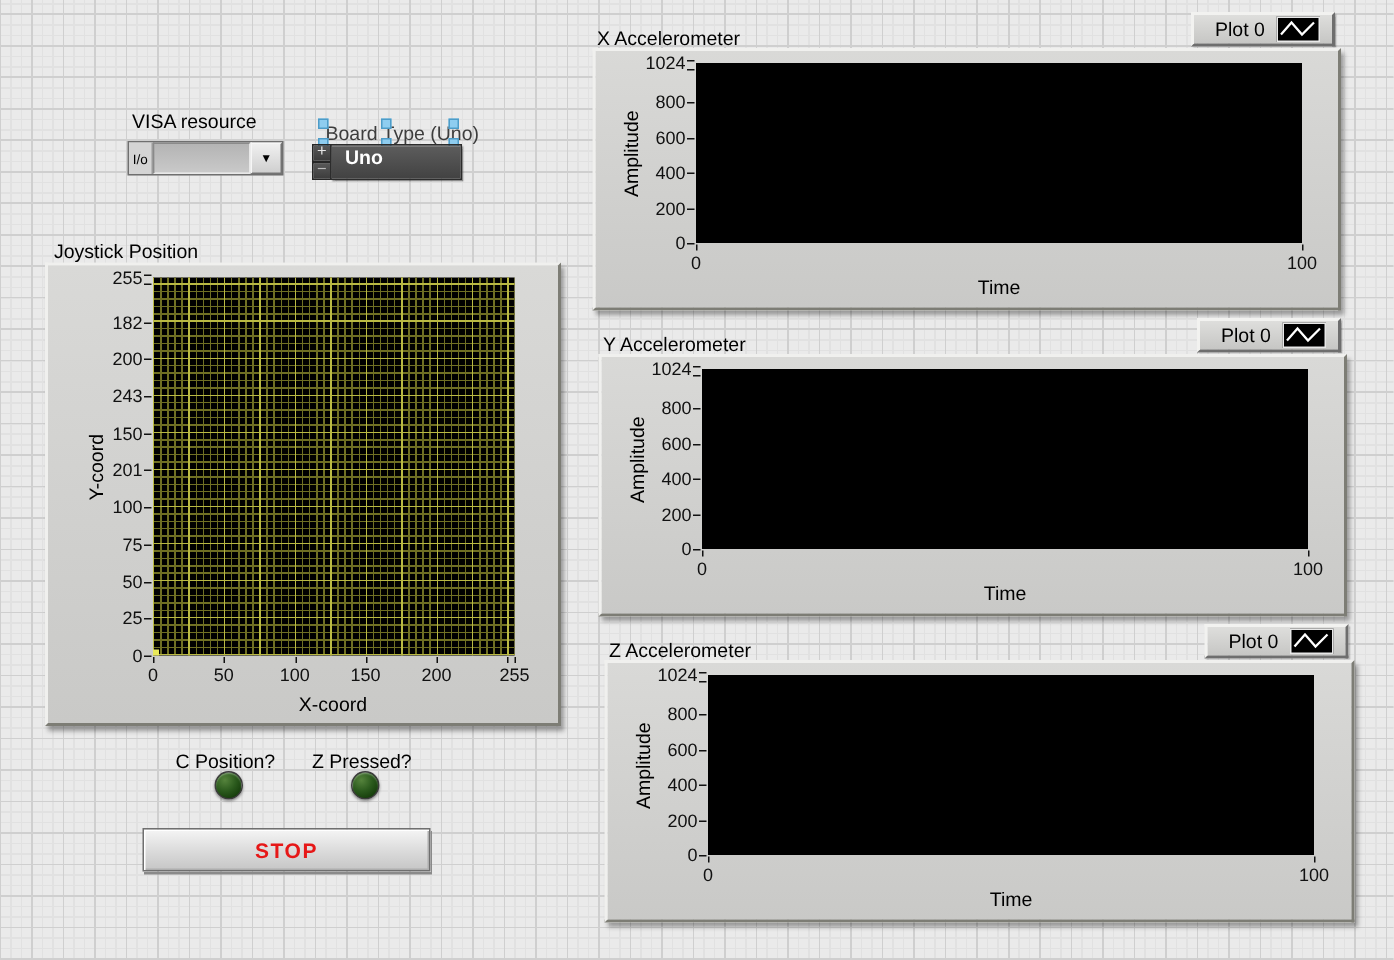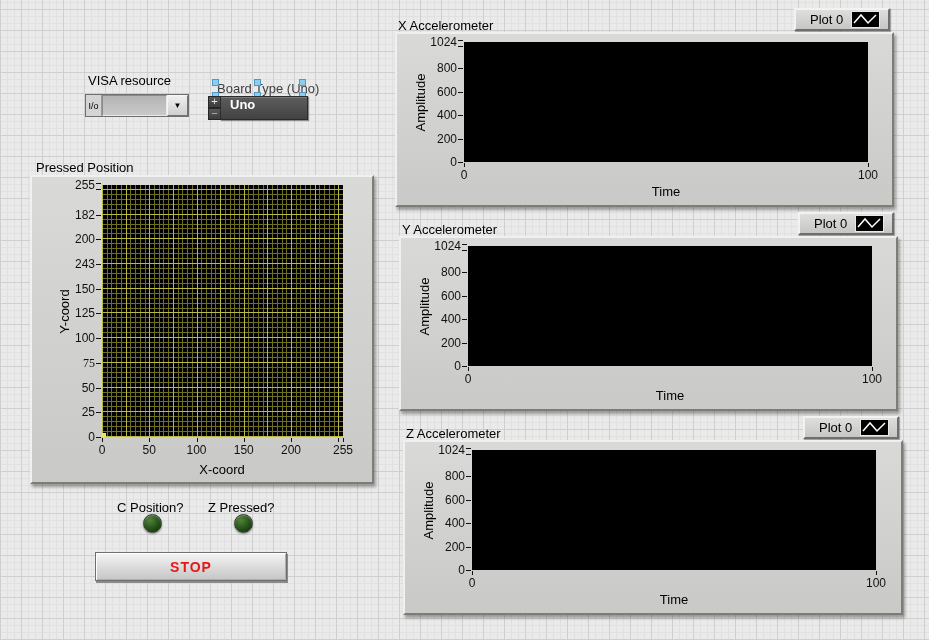--- a/index.html
+++ b/index.html
@@ -108,44 +108,44 @@
 <div class="handle" style="left:212px;top:92px;"></div>
 <div class="handle" style="left:254px;top:92px;"></div>
 <div class="handle" style="left:299px;top:92px;"></div>
 <div class="incdec" style="top:96px;">+</div>
 <div class="incdec" style="top:108px;color:#bdbdbd;">−</div>
 <div class="ring-body">
   <span>Uno</span>
 </div>
 
 <div class="abs" style="left:30px;top:160px;width:341px;height:320px;">
-  <div class="lv-label abs" style="left:6px;top:0px;">Pressed Position</div>
+  <div class="lv-label abs" style="left:6px;top:0px;">Joystick Position</div>
   <div class="g-panel" style="left:0px;top:15px;width:340px;height:305px;">
     <div class="g-plot" style="left: 70px; top: 8px; width: 241px; height: 252px; background-image: repeating-linear-gradient(90deg, rgb(185, 185, 67) 0px, rgb(185, 185, 67) 1px, transparent 1px, transparent 23.6275px), repeating-linear-gradient(0deg, rgb(185, 185, 67) 0px, rgb(185, 185, 67) 1px, transparent 1px, transparent 24.7059px), repeating-linear-gradient(90deg, rgb(111, 111, 35) 0px, rgb(111, 111, 35) 1px, transparent 1px, transparent 4.72549px), repeating-linear-gradient(0deg, rgb(111, 111, 35) 0px, rgb(111, 111, 35) 1px, transparent 1px, transparent 4.94118px);">
       <div class="cursor-dot"></div>
     </div>
     <div class="ylab" style="left:24px;top:8px;height:252px;">
       <span>Y-coord</span>
     </div>
     <div class="xlab" style="left:190px;top:285px;">X-coord</div>
   <div class="ytick-label" style="left: 23px; top: 1px;">255</div>
       <div class="ytick-mark double" style="left: 64px; top: 6px;"></div>
       <div class="ytick-label" style="left: 23px; top: 30.6471px;">182</div>
       <div class="ytick-mark" style="left: 64px; top: 37.6471px;"></div>
       <div class="ytick-label" style="left: 23px; top: 55.3529px;">200</div>
       <div class="ytick-mark" style="left: 64px; top: 62.3529px;"></div>
       <div class="ytick-label" style="left: 23px; top: 80.0588px;">243</div>
       <div class="ytick-mark" style="left: 64px; top: 87.0588px;"></div>
       <div class="ytick-label" style="left: 23px; top: 104.765px;">150</div>
       <div class="ytick-mark" style="left: 64px; top: 111.765px;"></div>
-      <div class="ytick-label" style="left: 23px; top: 129.471px;">125</div>
+      <div class="ytick-label" style="left: 23px; top: 129.471px;">201</div>
       <div class="ytick-mark" style="left: 64px; top: 136.471px;"></div>
       <div class="ytick-label" style="left: 23px; top: 154.176px;">100</div>
       <div class="ytick-mark" style="left: 64px; top: 161.176px;"></div>
-      <div class="ytick-label" style="left: 23px; top: 178.882px; font-family: Liberation Serif, serif;">75</div>
+      <div class="ytick-label" style="left: 23px; top: 178.882px;">75</div>
       <div class="ytick-mark" style="left: 64px; top: 185.882px;"></div>
       <div class="ytick-label" style="left: 23px; top: 203.588px;">50</div>
       <div class="ytick-mark" style="left: 64px; top: 210.588px;"></div>
       <div class="ytick-label" style="left: 23px; top: 228.294px;">25</div>
       <div class="ytick-mark" style="left: 64px; top: 235.294px;"></div>
       <div class="ytick-label" style="left: 23px; top: 253px;">0</div>
       <div class="ytick-mark" style="left: 64px; top: 260px;"></div>
       <div class="xtick-label" style="left: 70px; top: 266px;">0</div>
       <div class="xtick-mark" style="left: 70px; top: 261px;"></div>
       <div class="xtick-label" style="left: 117.255px; top: 266px;">50</div>

